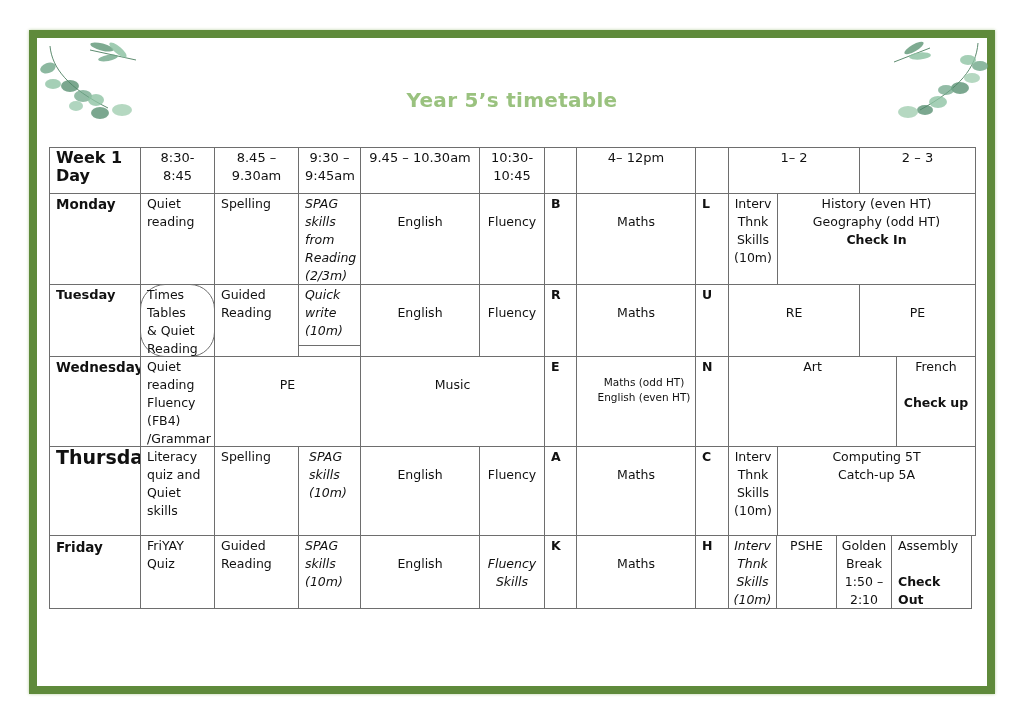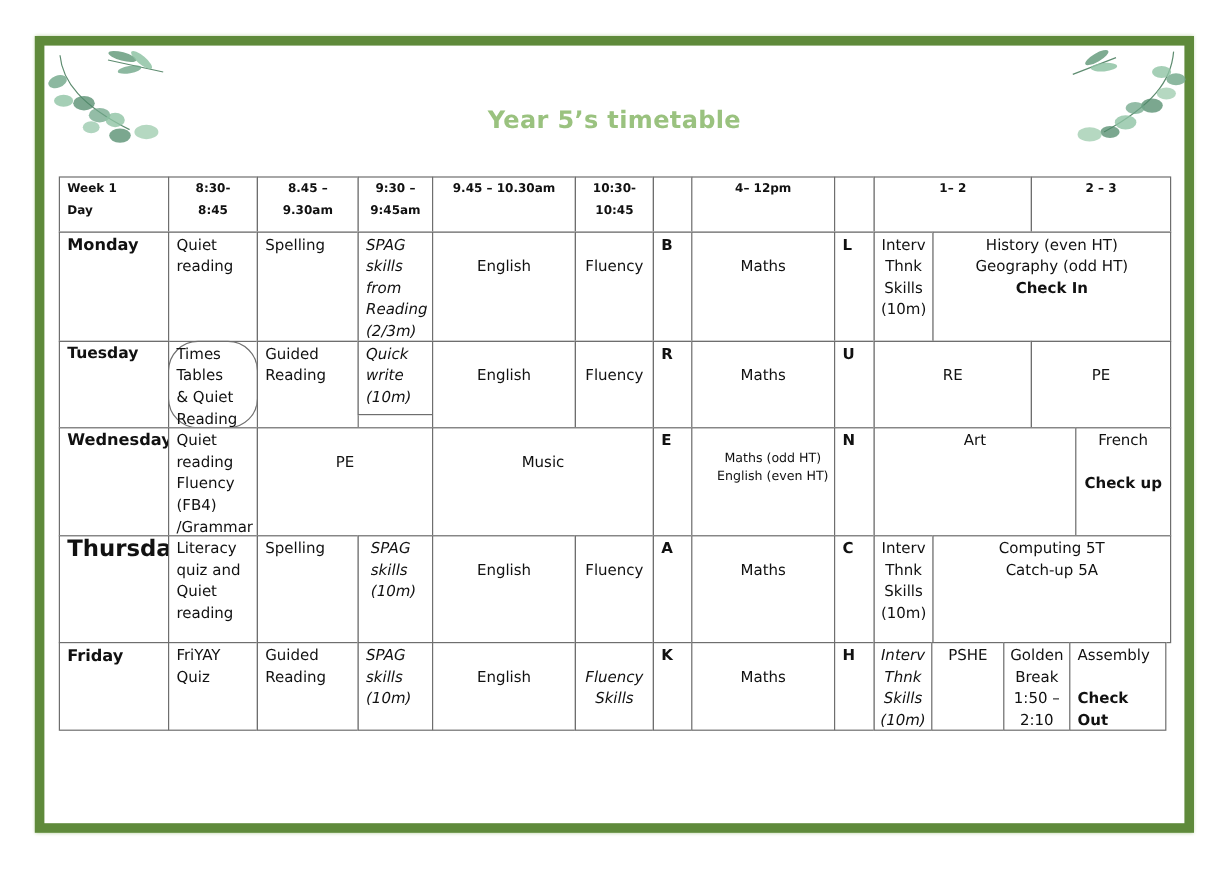--- a/index.html
+++ b/index.html
@@ -6,21 +6,21 @@
   body { width: 1024px; height: 724px; background: #ffffff; position: relative; overflow: hidden;
          font-family: "DejaVu Sans", sans-serif; color: #111; }
   .frame-outer { position: absolute; left: 29px; top: 30px; width: 966px; height: 664px;
          background: #5f8a3b; box-shadow: 0 0 3px #b8cfa0; }
   .frame-inner { position: absolute; left: 37px; top: 38px; width: 950px; height: 648px; background: #fff; }
   .title { position: absolute; left: 0; width: 1024px; top: 88px; text-align: center;
            font-size: 20px; font-weight: bold; color: #9ac27f; letter-spacing: 0.3px; }
   .leaves { position: absolute; }
   .cell { position: absolute; box-sizing: border-box; border: 1px solid #6e6e6e;
           font-size: 12.5px; line-height: 18px; padding: 1px 6px; background: #fff; }
-  .hdr { font-weight: bold; font-size: 10px; text-align: center; }
+  .hdr { font-weight: normal; font-size: 13px; text-align: center; }
   .bold { font-weight: bold; }
   .ital { font-style: italic; }
   .center { text-align: center; }
   .pre { white-space: pre-line; }
   .small { font-size: 10.5px; line-height: 15px; }
 </style>
 </head>
 <body>
 
 <div class="frame-outer"></div>
@@ -53,21 +53,21 @@
   <ellipse cx="28" cy="74" rx="10" ry="6" fill="#a2ceb2" opacity=".8"></ellipse>
   <path d="M14 24 L50 10" stroke="#5e8c70" stroke-width="1"></path>
   <ellipse cx="34" cy="10" rx="11" ry="3.5" fill="#5e9676" opacity=".8" transform="rotate(-30 34 10)"></ellipse>
   <ellipse cx="40" cy="18" rx="11" ry="3.5" fill="#8fc3a4" opacity=".85" transform="rotate(-5 40 18)"></ellipse>
 </svg>
 
 <div class="title">Year 5’s timetable</div>
 
 <div>
 
-  <div class="cell bold pre" style="left:49px;top:147px;width:92px;height:47px;font-size:10px;">Week 1
+  <div class="cell bold pre" style="left:49px;top:147px;width:92px;height:47px;font-size:16px;">Week 1
 Day</div>
   <div class="cell hdr pre" style="left:140px;top:147px;width:75px;height:47px;">8:30-
 8:45</div>
   <div class="cell hdr pre" style="left:214px;top:147px;width:85px;height:47px;">8.45 –
 9.30am</div>
   <div class="cell hdr pre" style="left:298px;top:147px;width:63px;height:47px;">9:30 –
 9:45am</div>
   <div class="cell hdr pre" style="left:360px;top:147px;width:120px;height:47px;">9.45 – 10.30am</div>
   <div class="cell hdr pre" style="left:479px;top:147px;width:66px;height:47px;">10:30-
 10:45</div>
@@ -134,21 +134,21 @@
   <div class="cell center" style="left:728px;top:356px;width:169px;height:91px;">Art</div>
   <div class="cell center" style="left:896px;top:356px;width:80px;height:91px;padding:1px 2px;">
     <div>French</div>
     <div class="bold" style="margin-top:18px;">Check up</div>
   </div>
 
   <div class="cell bold" style="left:49px;top:446px;width:98px;height:90px;font-size:19px;">Thursday</div>
   <div class="cell pre" style="left:140px;top:446px;width:75px;height:90px;">Literacy
 quiz and
 Quiet
-reading</div>
+skills</div>
   <div class="cell pre" style="left:214px;top:446px;width:85px;height:90px;">Spelling</div>
   <div class="cell pre ital" style="left:298px;top:446px;width:63px;height:90px;padding-left:10px;">SPAG
 skills
 (10m)</div>
   <div class="cell center" style="left:360px;top:446px;width:120px;height:90px;padding-top:19px;">English</div>
   <div class="cell center" style="left:479px;top:446px;width:66px;height:90px;padding-top:19px;">Fluency</div>
   <div class="cell bold" style="left:544px;top:446px;width:33px;height:90px;">A</div>
   <div class="cell center" style="left:576px;top:446px;width:120px;height:90px;padding-top:19px;">Maths</div>
   <div class="cell bold" style="left:695px;top:446px;width:34px;height:90px;">C</div>
   <div class="cell center pre" style="left:728px;top:446px;width:50px;height:90px;padding:1px 2px;">Interv

